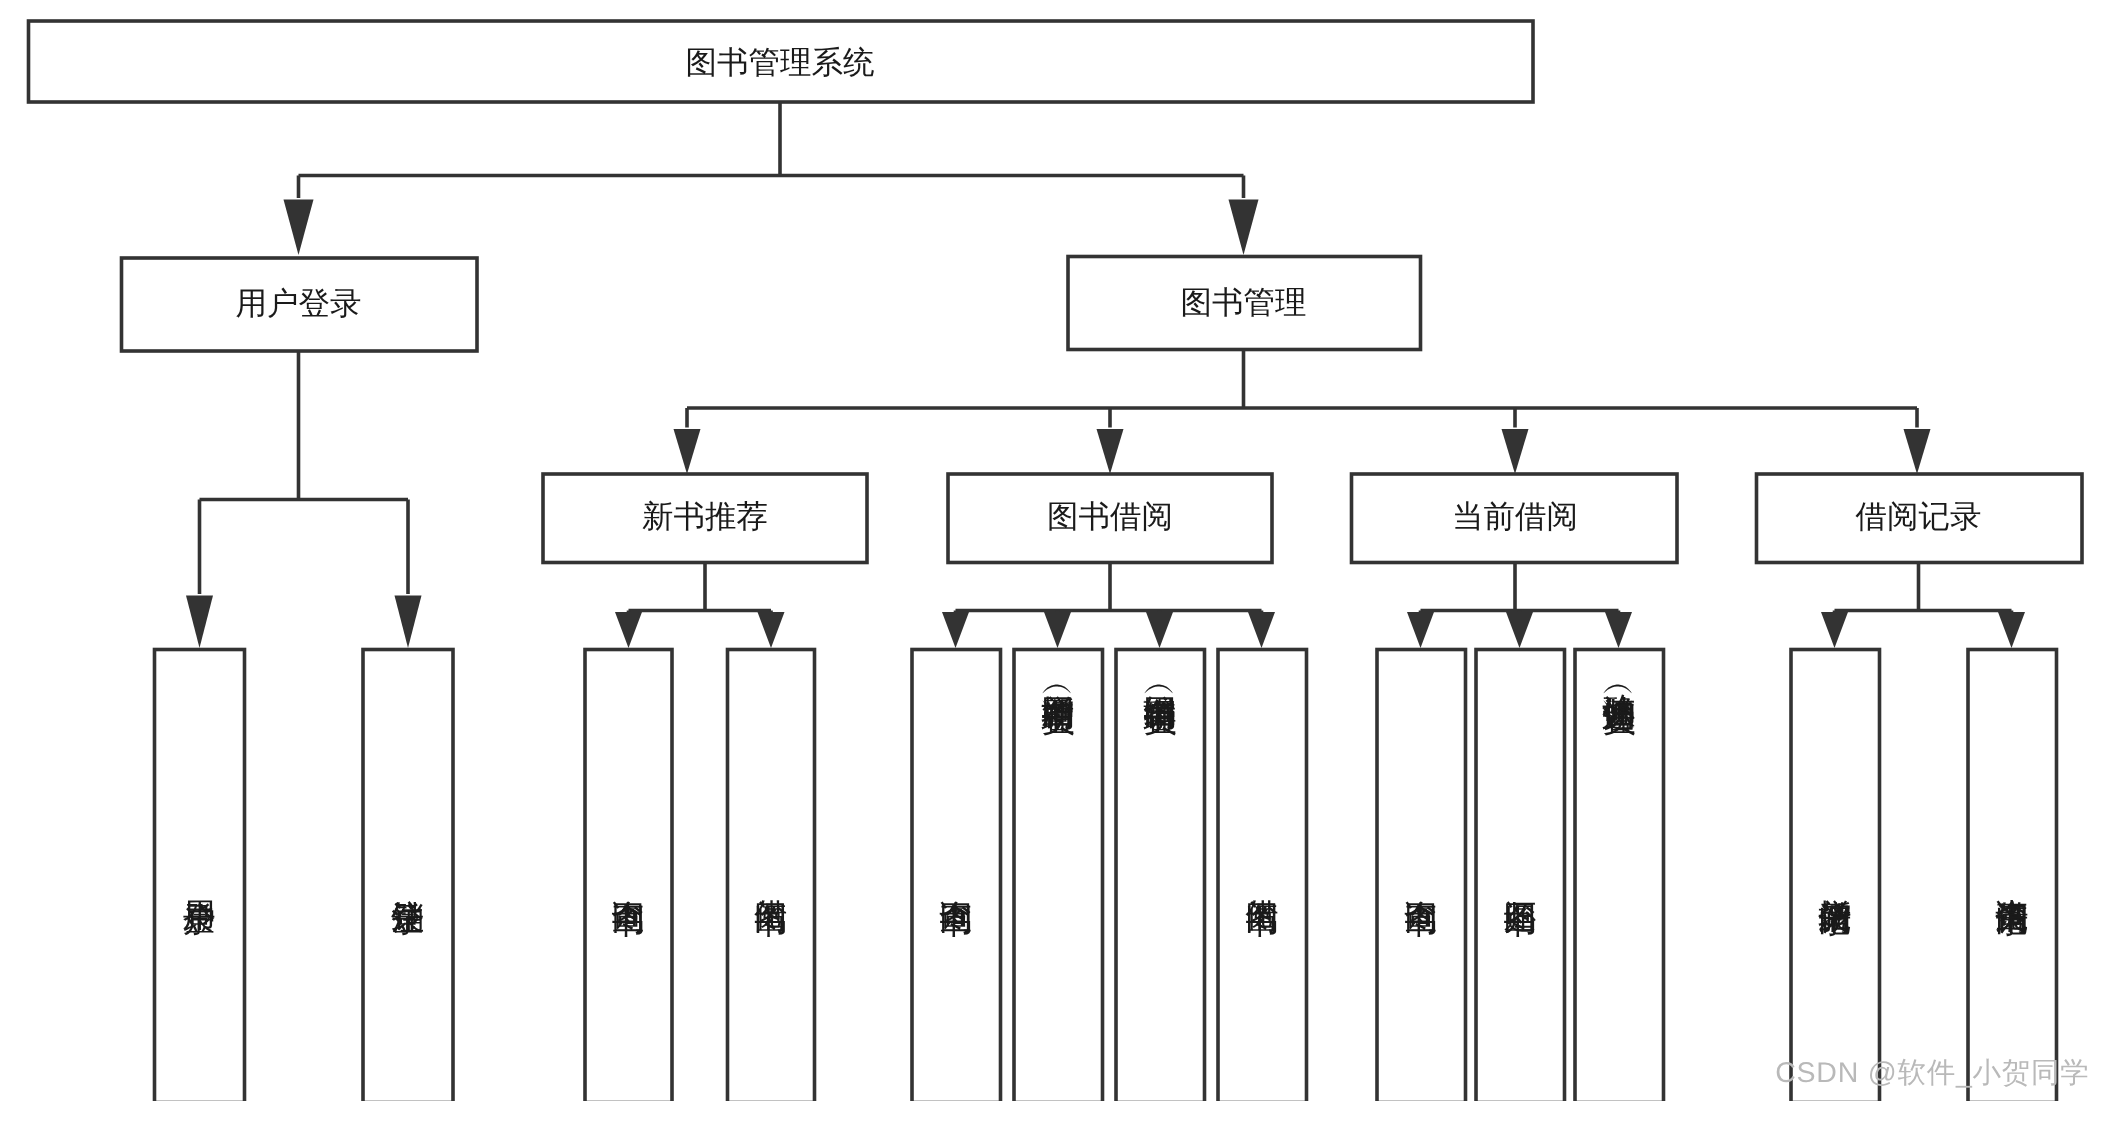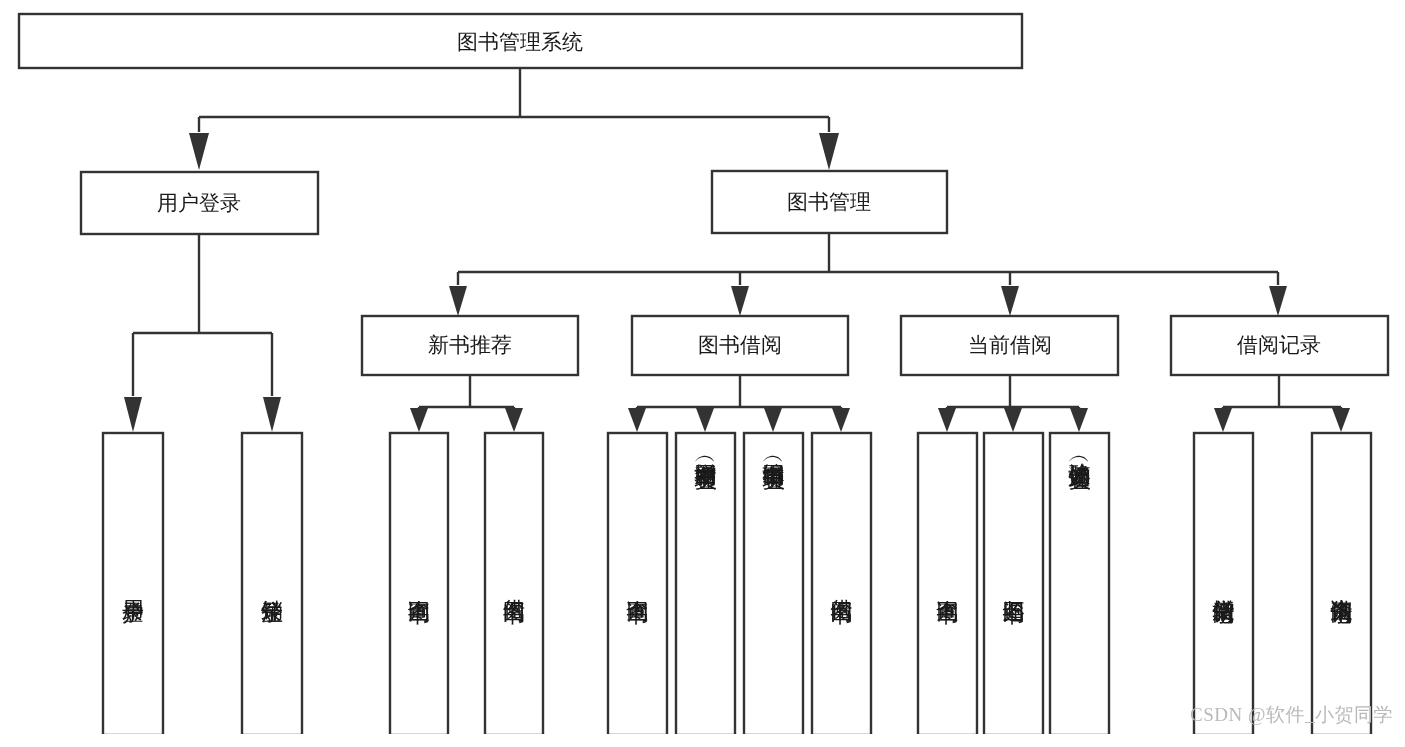--- a/index.html
+++ b/index.html
@@ -61,21 +61,21 @@
     font-size: 22px;
     line-height: 1.08;
     color: #1a1a1a;
     letter-spacing: 1px;
     white-space: nowrap;
   }
   .watermark {
     position: absolute;
     right: 12px;
     bottom: 6px;
-    font-family: Liberation Serif, serif;
+    font-family: Liberation Sans, sans-serif;
     font-size: 19px;
     color: #b9b9b9;
     letter-spacing: 0.5px;
     user-select: none;
   }
 </style>
 </head>
 <body>
 
 <div id="stage">

